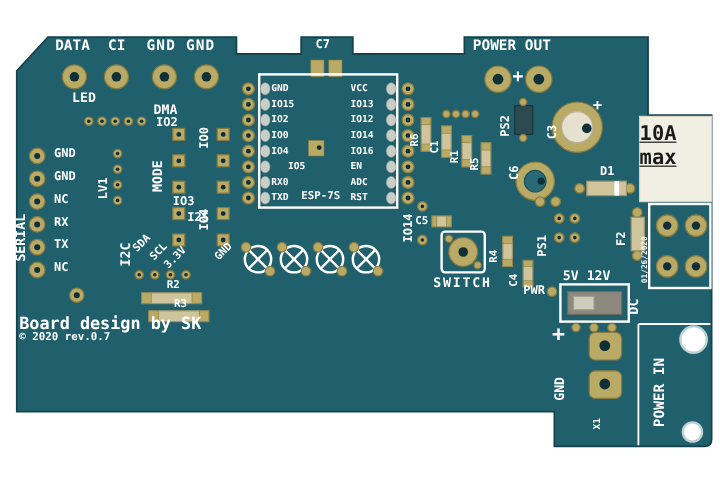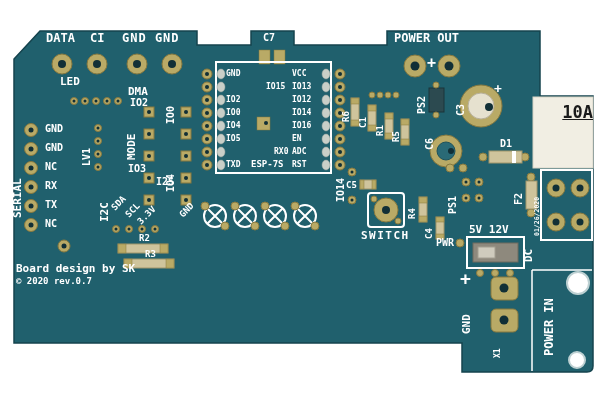--- a/index.html
+++ b/index.html
@@ -12,21 +12,21 @@
   .hole { fill:#112f36; stroke:none; }
   .comp { fill:#cfc49c; stroke:#a0956b; stroke-width:1; }
   .cap  { fill:#b9aa66; stroke:#87793f; stroke-width:0.5; }
   .sk   { stroke:#ffffff; fill:none; stroke-width:2; }
   .skthin { stroke:#ffffff; fill:none; stroke-width:1.5; }
   .cast { fill:#c9cfc8; stroke:#9aa49e; stroke-width:0.5; }
   .lbl { position:absolute; color:#ffffff; font-weight:bold; line-height:1; white-space:pre; z-index:2; }
   .dark { color:#1a1a1a; }
   .rup { transform:rotate(-90deg); transform-origin:0 0; }
   .rdiag { transform:rotate(-45deg); transform-origin:0 0; }
-  .ctr { text-align:right;text-decoration:underline; }
+  .ctr { text-align:left;text-decoration:underline; }
   .rt  { text-align:left; }
 </style>
 </head>
 <body>
 
 <div class="stage">
 
 <svg width="600" height="400" viewBox="0 0 600 400">
 
   <path d="M 40,31 L 197,31 L 197,45 L 251,45 L 251,31 L 294,31 L 294,45 L 387,45 L 387,31 L 540,31 L 540,96 L 593,96 L 593,366 Q 593,372 587,372 L 462,372 L 462,343 L 14,343 L 14,59 Z" fill="#20606d" stroke="#14434d" stroke-width="1.5"></path>
@@ -375,37 +375,37 @@
 <span class="lbl" style="left:45px; top:181px; font-size:10px;">RX</span>
 <span class="lbl" style="left:45px; top:200px; font-size:10px;">TX</span>
 <span class="lbl" style="left:45px; top:219px; font-size:10px;">NC</span>
 
 <span class="lbl rup" style="left:82px; top:166px; font-size:10px;">LV1</span>
 <span class="lbl" style="left:128px; top:86px; font-size:11px;">DMA</span>
 <span class="lbl" style="left:130px; top:98px; font-size:10px;">IO2</span>
 <span class="lbl rup" style="left:166px; top:124px; font-size:10px;">IO0</span>
 <span class="lbl rup" style="left:126px; top:160px; font-size:11px;">MODE</span>
 <span class="lbl rup" style="left:166px; top:192px; font-size:10px;">IO4</span>
-<span class="lbl" style="left:128px; top:164px; font-size:10px;">IO3</span>
+<span class="lbl" style="left:144px; top:164px; font-size:10px;">IO3</span>
 <span class="lbl" style="left:130px; top:177px; font-size:10px;margin-left:26px;">I2S</span>
 <span class="lbl rup" style="left:99px; top:222px; font-size:11px;">I2C</span>
 <span class="lbl rdiag" style="left:110px; top:206px; font-size:9px;">SDA</span>
 <span class="lbl rdiag" style="left:124px; top:213px; font-size:9px;">SCL</span>
 <span class="lbl rdiag" style="left:136px; top:220px; font-size:9px;">3.3V</span>
 <span class="lbl rdiag" style="left:178px; top:213px; font-size:9px;">GND</span>
 <span class="lbl" style="left:139px; top:234px; font-size:9px;">R2</span>
 <span class="lbl" style="left:145px; top:250px; font-size:9px;">R3</span>
 
 <span class="lbl" style="left:226px; top:70px; font-size:8px;">GND</span>
-<span class="lbl" style="left:226px; top:83px; font-size:8px;margin-left:40px;">IO15</span>
+<span class="lbl" style="left:226px; top:83px; font-size:8px;">IO15</span>
 <span class="lbl" style="left:226px; top:96px; font-size:8px;">IO2</span>
 <span class="lbl" style="left:226px; top:109px; font-size:8px;">IO0</span>
 <span class="lbl" style="left:226px; top:122px; font-size:8px;">IO4</span>
-<span class="lbl" style="left:226px; top:135px; font-size:8px;">IO5</span>
-<span class="lbl" style="left:226px; top:148px; font-size:8px;margin-left:48px;">RX0</span>
+<span class="lbl" style="left:226px; top:135px; font-size:8px;padding-left:14px;">IO5</span>
+<span class="lbl" style="left:226px; top:148px; font-size:8px;">RX0</span>
 <span class="lbl" style="left:226px; top:161px; font-size:8px;">TXD</span>
 <span class="lbl rt" style="left:292px; top:70px; width:30px; font-size:8px;">VCC</span>
 <span class="lbl rt" style="left:292px; top:83px; width:30px; font-size:8px;">IO13</span>
 <span class="lbl rt" style="left:292px; top:96px; width:30px; font-size:8px;">IO12</span>
 <span class="lbl rt" style="left:292px; top:109px; width:30px; font-size:8px;">IO14</span>
 <span class="lbl rt" style="left:292px; top:122px; width:30px; font-size:8px;">IO16</span>
 <span class="lbl rt" style="left:292px; top:135px; width:30px; font-size:8px;">EN</span>
 <span class="lbl rt" style="left:292px; top:148px; width:30px; font-size:8px;">ADC</span>
 <span class="lbl rt" style="left:292px; top:161px; width:30px; font-size:8px;">RST</span>
 <span class="lbl" style="left:251px; top:160px; font-size:9px;">ESP-7S</span>
@@ -414,36 +414,37 @@
 <span class="lbl rup" style="left:359px; top:128px; font-size:9px;">C1</span>
 <span class="lbl rup" style="left:376px; top:136px; font-size:9px;">R1</span>
 <span class="lbl rup" style="left:392px; top:142px; font-size:9px;">R5</span>
 <span class="lbl rup" style="left:417px; top:114px; font-size:10px;">PS2</span>
 <span class="lbl rup" style="left:456px; top:116px; font-size:10px;">C3</span>
 <span class="lbl" style="left:494px; top:82px; font-size:13px;">+</span>
 <span class="lbl rup" style="left:425px; top:150px; font-size:10px;">C6</span>
 <span class="lbl" style="left:500px; top:139px; font-size:10px;">D1</span>
 
 <span class="lbl ctr dark" style="left:533px; top:104px; width:60px; font-size:17px;">10A</span>
+<span class="lbl ctr dark" style="left:533px; top:124px; width:60px; font-size:17px;">max</span>
 
 <span class="lbl rup" style="left:336px; top:202px; font-size:10px;">IO14</span>
 <span class="lbl" style="left:346px; top:181px; font-size:9px;">C5</span>
 <span class="lbl" style="left:361px; top:230px; font-size:11px; letter-spacing:1.5px;">SWITCH</span>
 <span class="lbl rup" style="left:408px; top:219px; font-size:9px;">R4</span>
 <span class="lbl rup" style="left:425px; top:239px; font-size:9px;">C4</span>
 <span class="lbl" style="left:436px; top:238px; font-size:10px;">PWR</span>
 <span class="lbl rup" style="left:448px; top:214px; font-size:10px;">PS1</span>
 <span class="lbl rup" style="left:514px; top:205px; font-size:10px;">F2</span>
 <span class="lbl rup" style="left:534px; top:236px; font-size:6.5px;">01/26/2020</span>
 
 <span class="lbl" style="left:469px; top:224px; font-size:11px;">5V 12V</span>
 <span class="lbl rup" style="left:523px; top:262px; font-size:11px;">DC</span>
 
 
-<span class="lbl" style="left:16px; top:263px; font-size:11px;">Board design by SK</span>
+<span class="lbl" style="left:16px; top:263px; font-size:14px;">Board design by SK</span>
 <span class="lbl" style="left:16px; top:277px; font-size:9px;">© 2020 rev.0.7</span>
 
 <span class="lbl" style="left:460px; top:270px; font-size:18px;">+</span>
 <span class="lbl rup" style="left:461px; top:334px; font-size:11px;">GND</span>
 <span class="lbl rup" style="left:494px; top:358px; font-size:8px;">X1</span>
 <span class="lbl rup" style="left:543px; top:356px; font-size:12px;">POWER IN</span>
 
 </div>
 
 </body></html>

